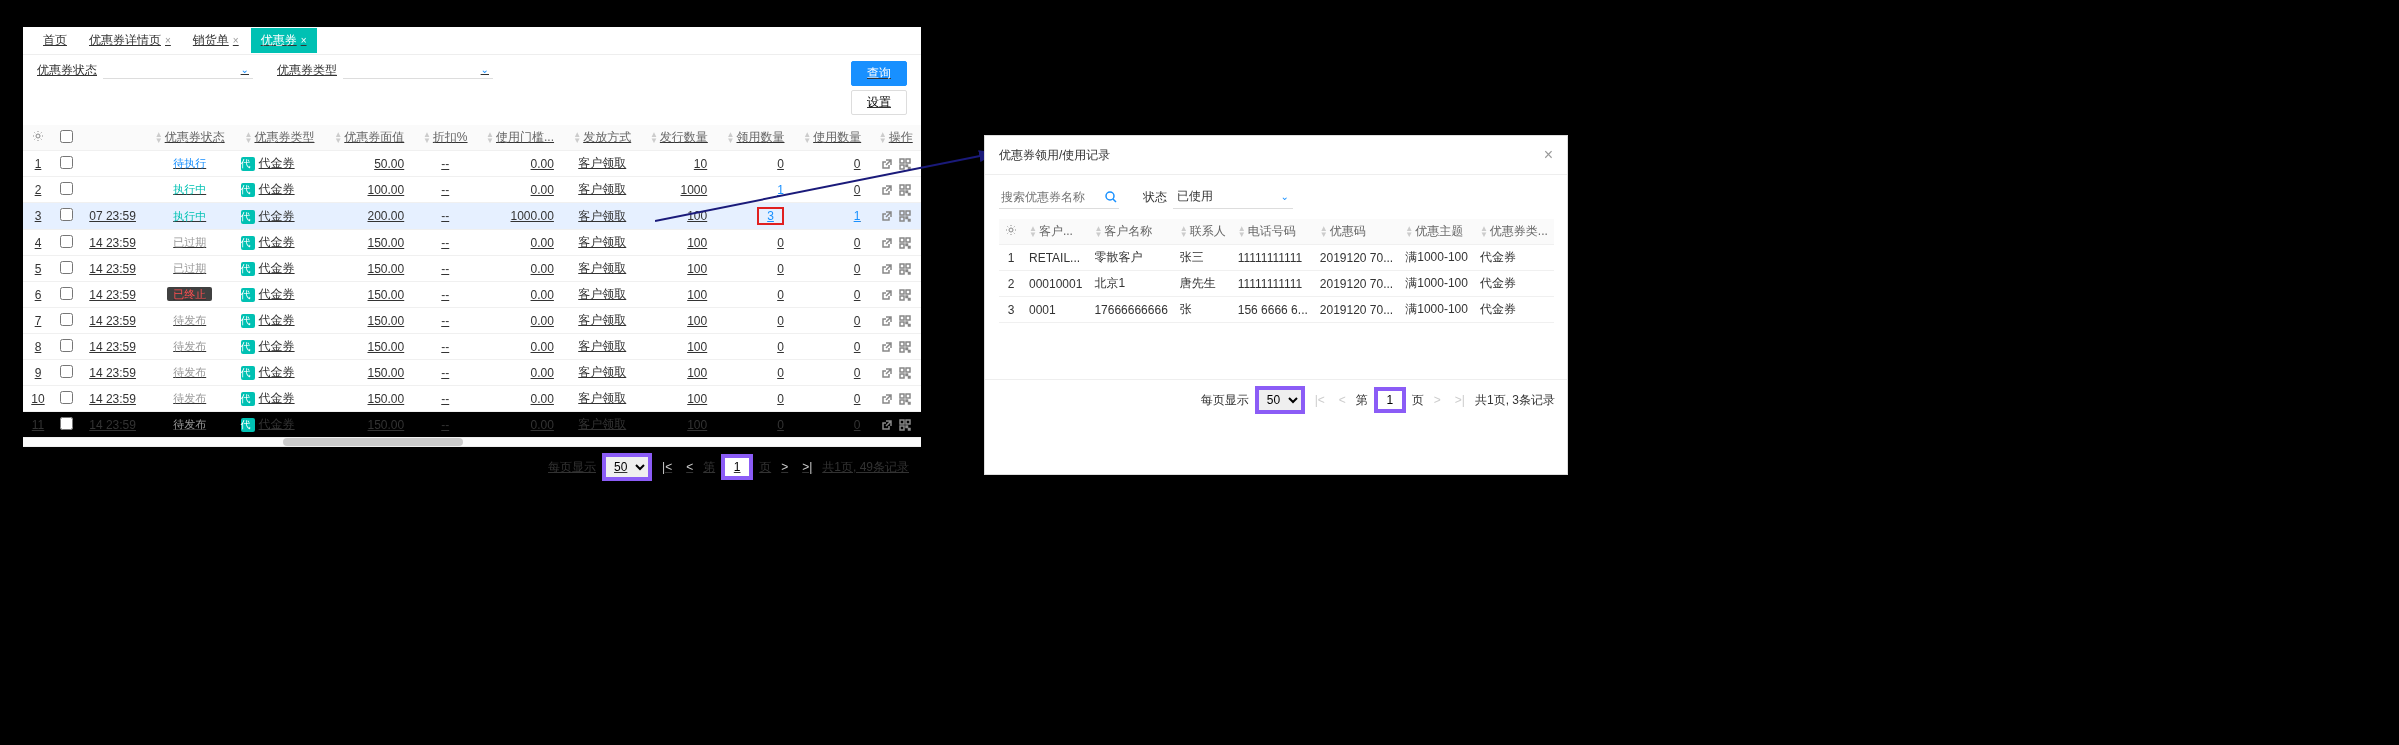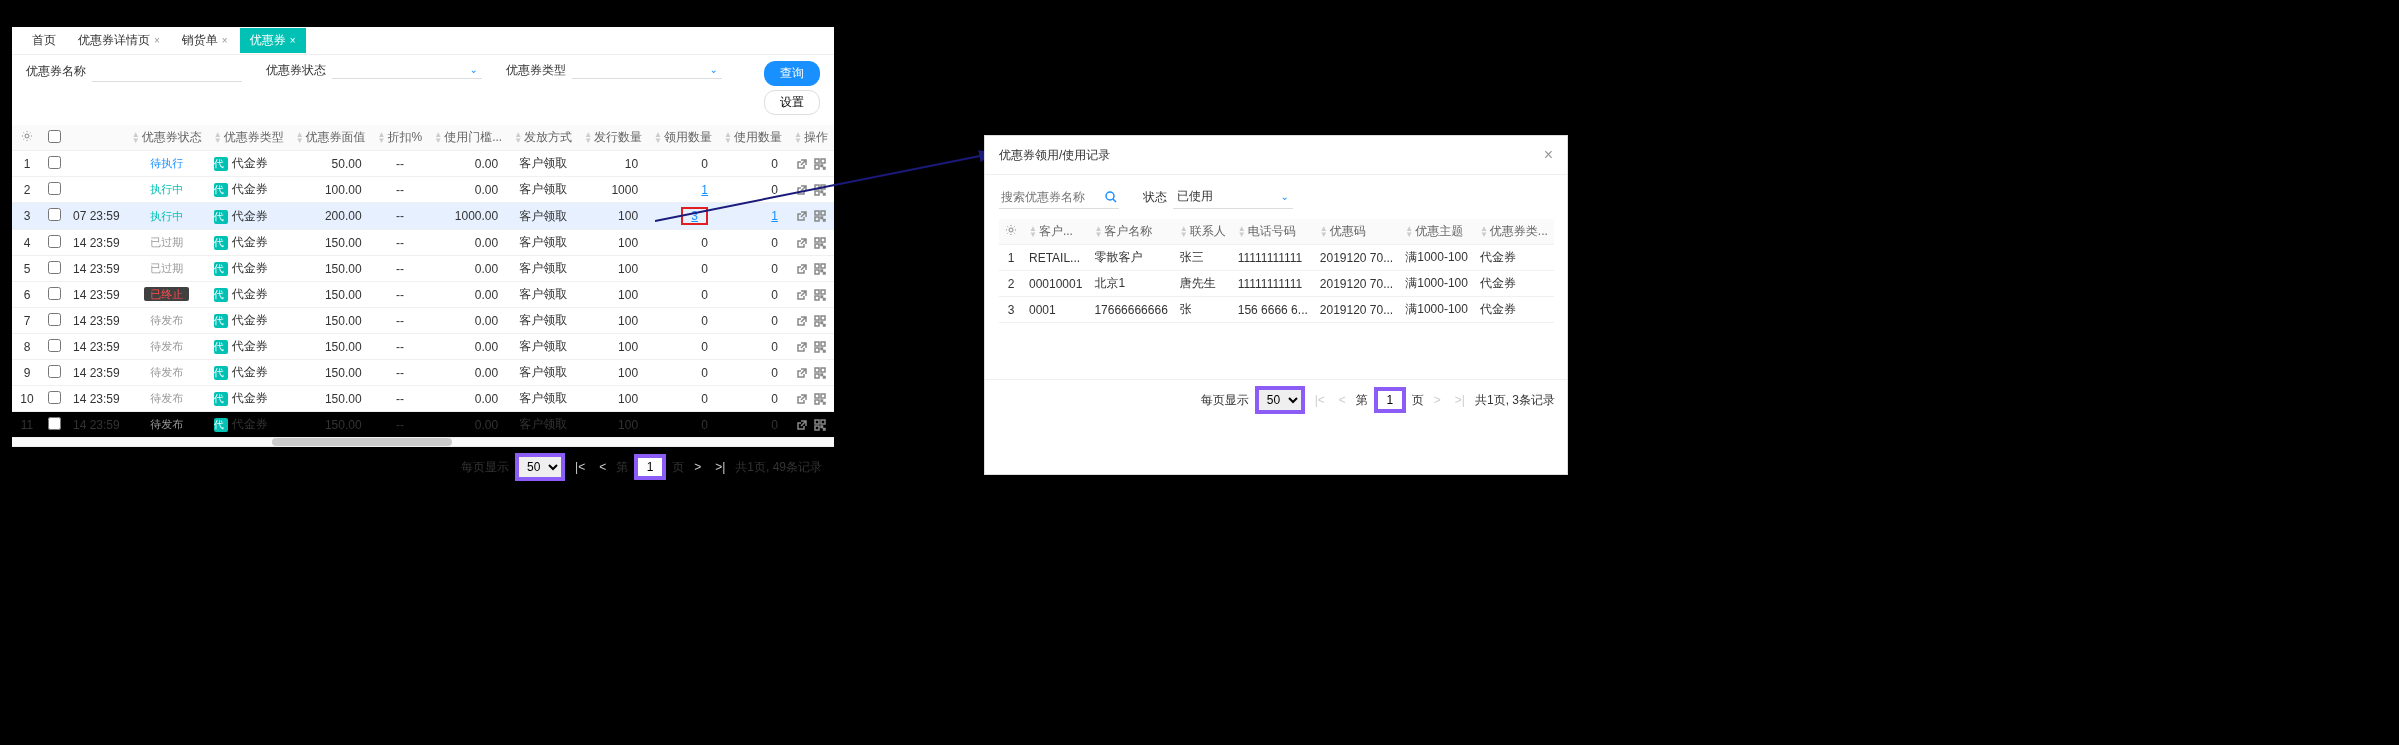--- a/index.html
+++ b/index.html
@@ -1,18 +1,18 @@
 <!DOCTYPE html>
 <html><head>
 <meta charset="utf-8">
 <style>
 * { box-sizing: border-box; margin: 0; padding: 0; }
 body { font-family: "Microsoft YaHei", -apple-system, sans-serif; font-size: 12px; color: #333; background: #000; width: 2399px; height: 745px; position: relative; }
 
-.panel-left { position: absolute; left: 12px; top: 27px; width: 822px; height: 384px; background: #fff; }
+.panel-left { position: absolute; left: 23px; top: 27px; width: 898px; height: 384px; background: #fff; text-decoration: underline; }
 .panel-right { position: absolute; left: 984px; top: 135px; width: 584px; height: 340px; background: #fff; border: 1px solid #ddd; }
 
 .tabs { display: flex; height: 28px; border-bottom: 1px solid #eee; align-items: center; padding-left: 10px; }
 .tab { padding: 4px 10px; margin-right: 2px; position: relative; cursor: pointer; display: flex; align-items: center; gap: 4px; }
 .tab.active { background: #00c1b3; color: #fff; }
 .tab-close { font-size: 10px; color: #999; }
 .tab.active .tab-close { color: #fff; }
 
 .title-bar { display: flex; justify-content: space-between; align-items: center; padding: 8px 14px; }
 .page-title { font-size: 16px; font-weight: 500; }
@@ -20,21 +20,21 @@
 .btn { padding: 3px 10px; border-radius: 2px; border: 1px solid #ddd; background: #fff; cursor: pointer; font-size: 12px; }
 .btn-primary { background: #1890ff; color: #fff; border-color: #1890ff; }
 .btn-ghost { color: #bbb; border: none; background: transparent; }
 .btn-ghost svg { vertical-align: middle; }
 
 .filters { display: flex; padding: 6px 14px 10px; gap: 24px; align-items: flex-start; }
 .filter-group { display: flex; align-items: center; gap: 6px; }
 .filter-group input, .filter-group .select-box { border: none; border-bottom: 1px solid #ddd; padding: 3px 4px; font-size: 12px; background: transparent; }
 .select-box { display: flex; align-items: center; justify-content: space-between; min-width: 150px; cursor: pointer; }
 .filter-actions { display: flex; flex-direction: column; gap: 4px; margin-left: auto; }
-.filter-actions .btn { width: 56px; text-align: center; border-radius: 11px; }
+.filter-actions .btn { width: 56px; text-align: center; }
 
 .table-wrap { overflow: auto; }
 table { border-collapse: collapse; width: 100%; }
 th, td { padding: 4px 6px; text-align: center; font-size: 12px; white-space: nowrap; border-bottom: 1px solid #f0f0f0; height: 21px; }
 th { background: #fafafa; font-weight: 500; color: #666; position: relative; }
 th .sort { color: #ccc; font-size: 8px; line-height: 6px; display: inline-flex; flex-direction: column; margin-right: 2px; vertical-align: middle; }
 .row-highlight { background: #e6f0ff; }
 .status-badge { padding: 1px 6px; border-radius: 2px; font-size: 11px; }
 .status-pending { color: #1890ff; }
 .status-running { color: #00c1b3; }
@@ -89,24 +89,20 @@
       </div>
       <div class="tab active">
         <span>优惠券</span>
         <span class="tab-close">×</span>
       </div>
     </div>
 
 
   <div class="filters">
     <div class="filter-group">
-      <span>优惠券名称</span>
-      <input type="text" style="width: 150px;">
-    </div>
-    <div class="filter-group">
       <span>优惠券状态</span>
       <div class="select-box">
           <span></span>
           <span class="chevron">⌄</span>
         </div>
     </div>
     <div class="filter-group">
       <span>优惠券类型</span>
       <div class="select-box">
           <span></span>

